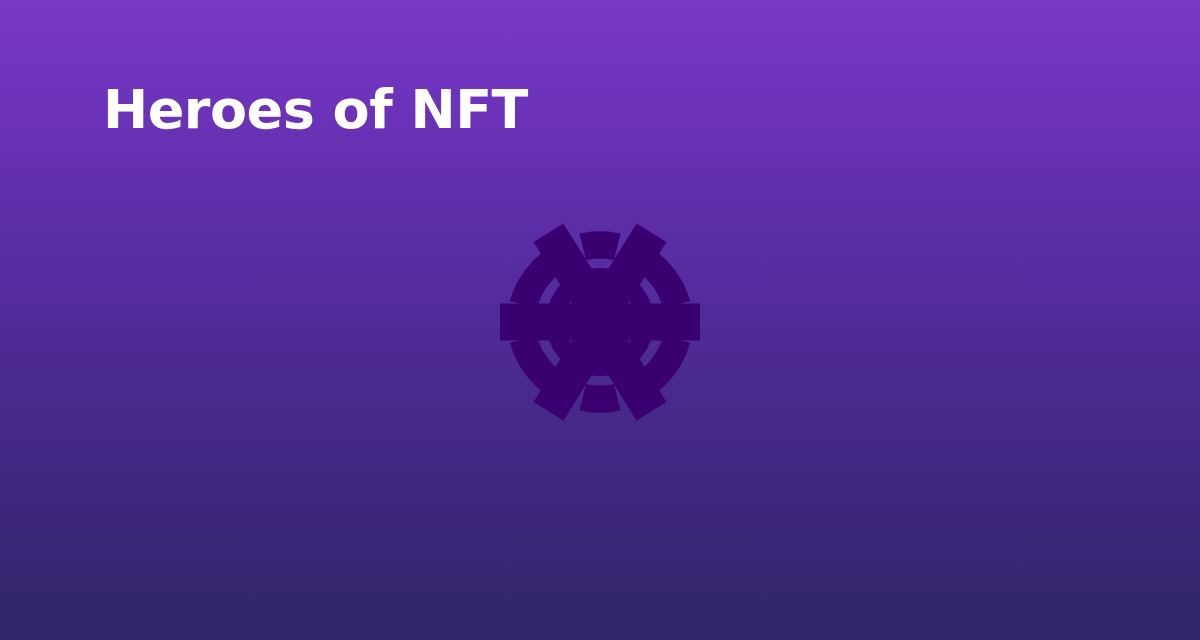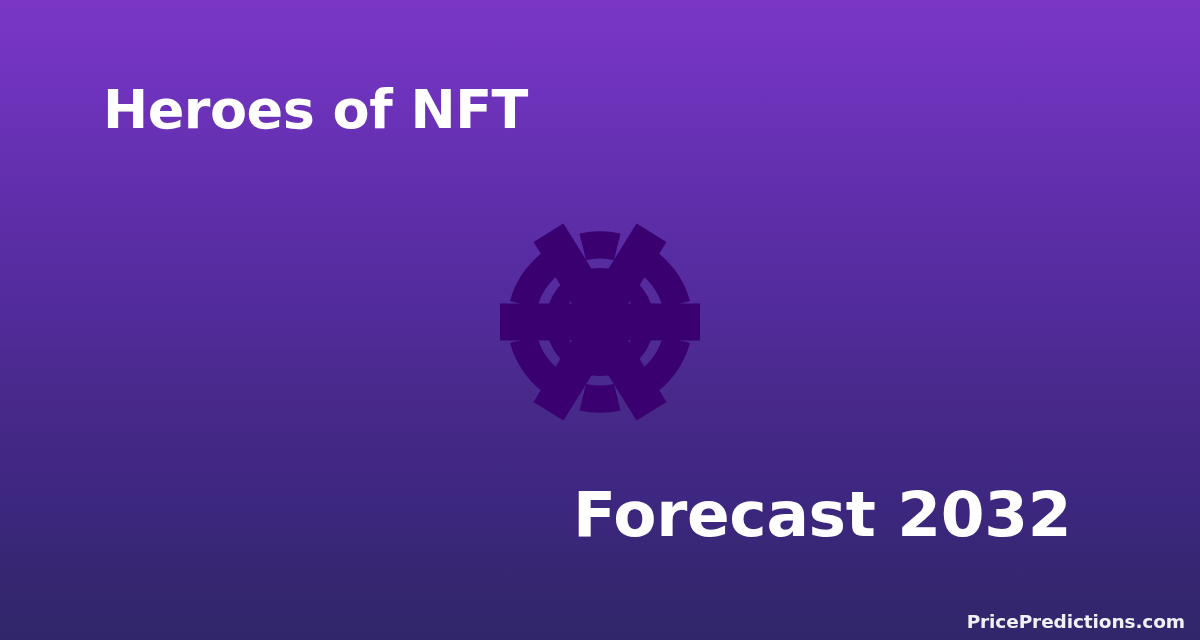--- a/index.html
+++ b/index.html
@@ -122,17 +122,15 @@
 
         <path d="M 16.0 97.5 L 93.0 97.5 L 108.0 110.5 L 130.0 110.5 L 130.0 121.5 L 104.0 121.5 L 89.0 134.5 L 16.0 134.5 Z"></path>
 
         <path d="M 216.0 97.5 L 139.0 97.5 L 124.0 110.5 L 102.0 110.5 L 102.0 121.5 L 128.0 121.5 L 143.0 134.5 L 216.0 134.5 Z"></path>
 
         <circle cx="116" cy="116" r="31.5"></circle>
       </g>
     </svg>
   </div>
 
-  <h2 id="forecast">Forecast 2032</h2>
 
-  <div id="watermark">PricePredictions.com</div>
 
 </div>
 
 </body></html>

